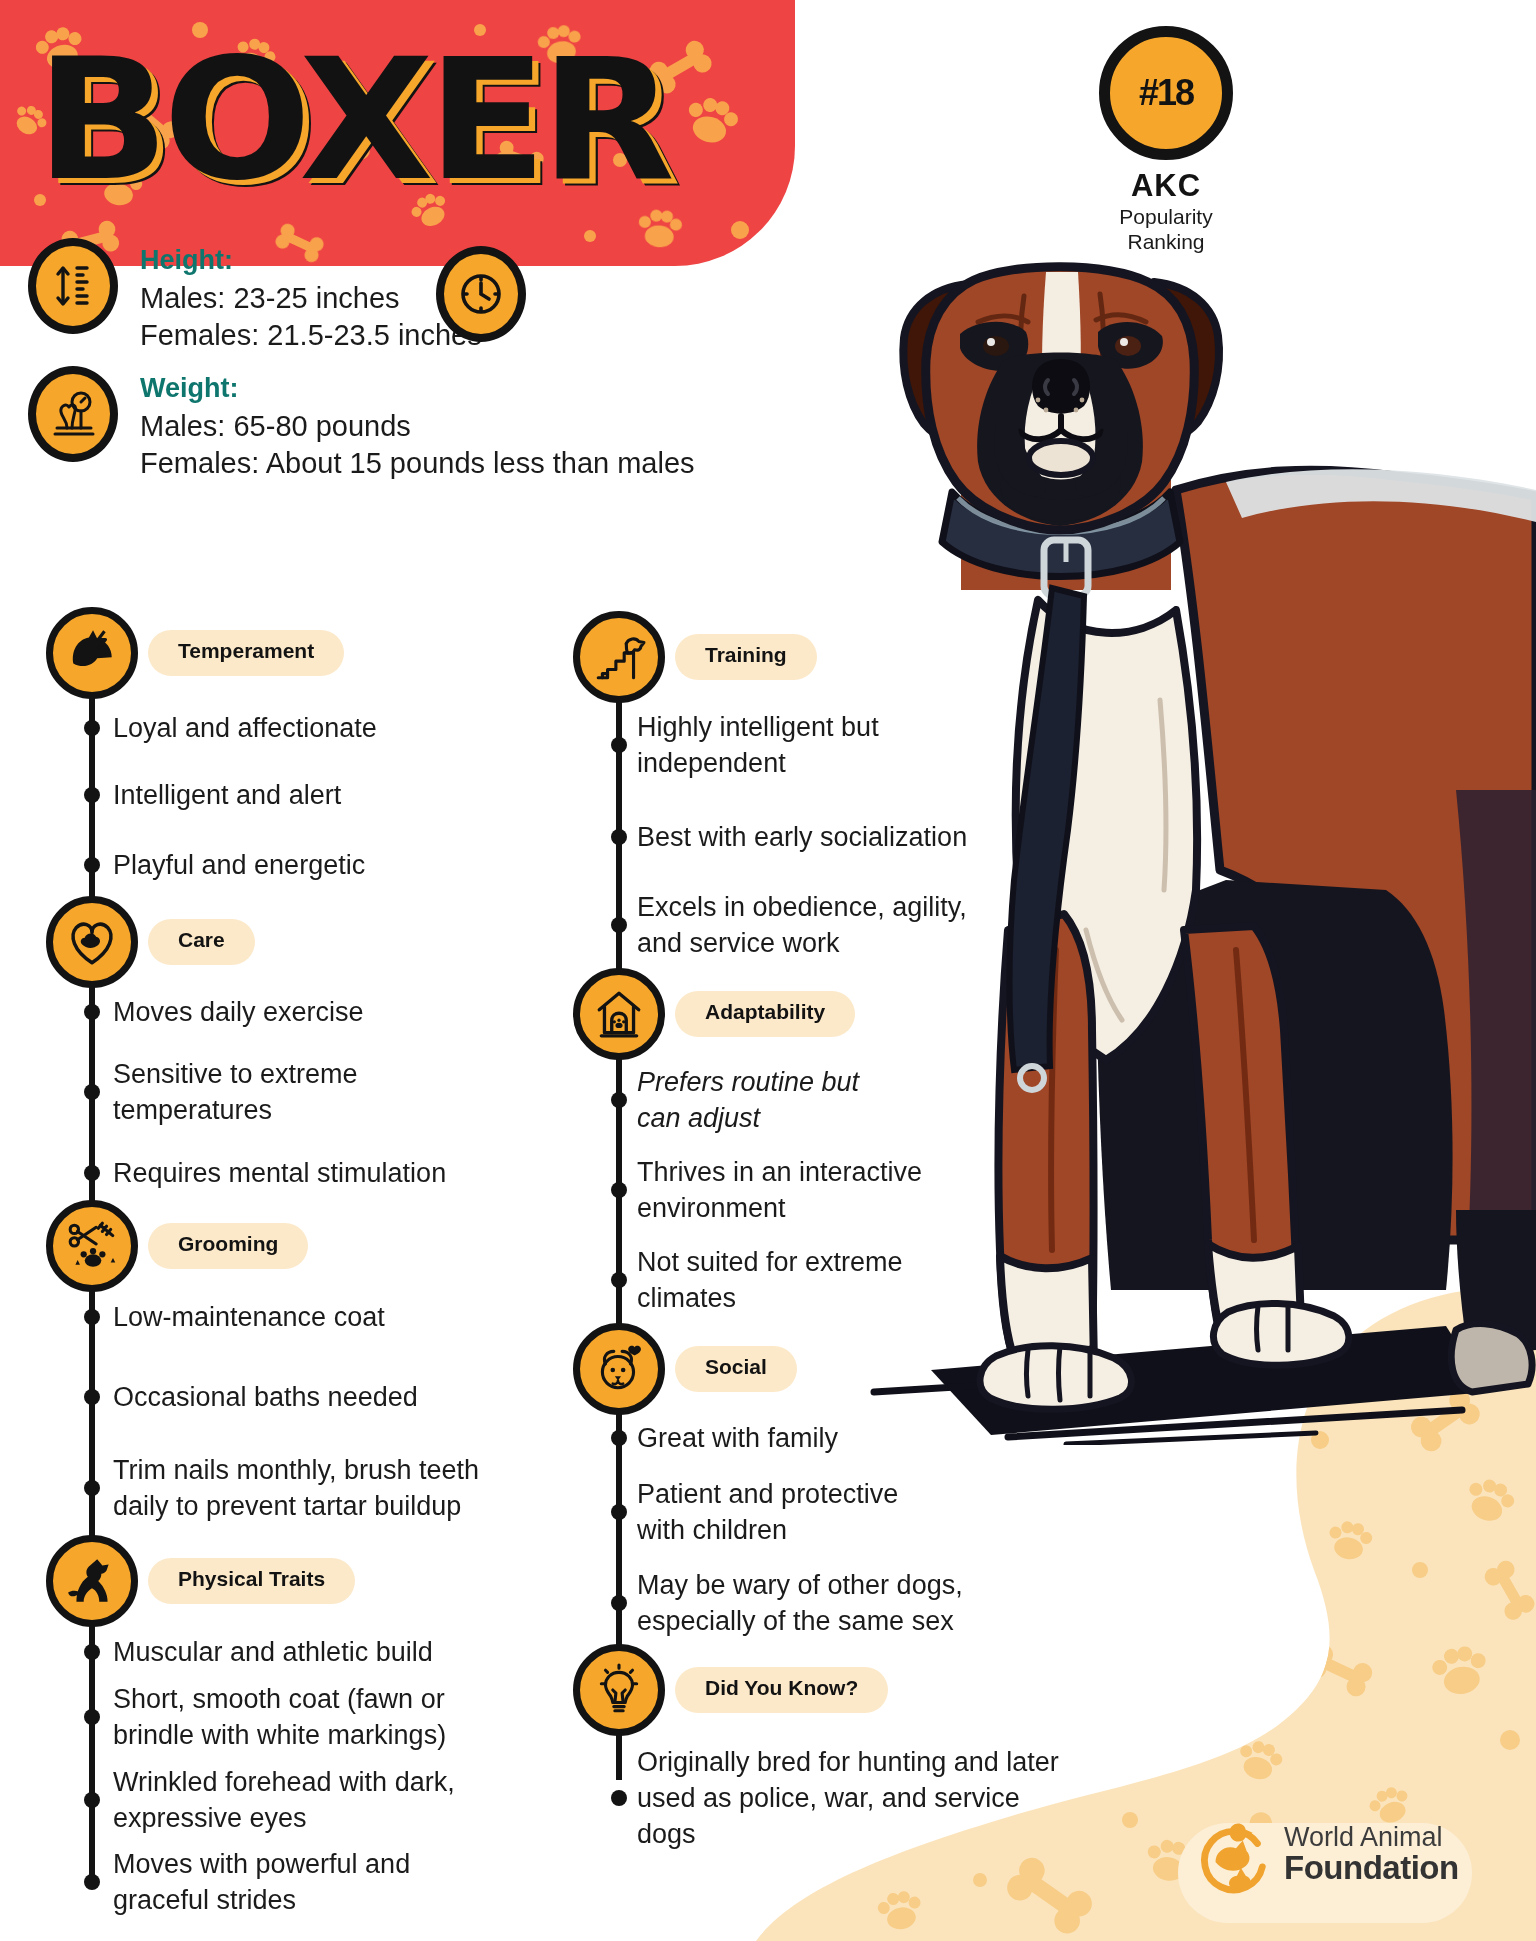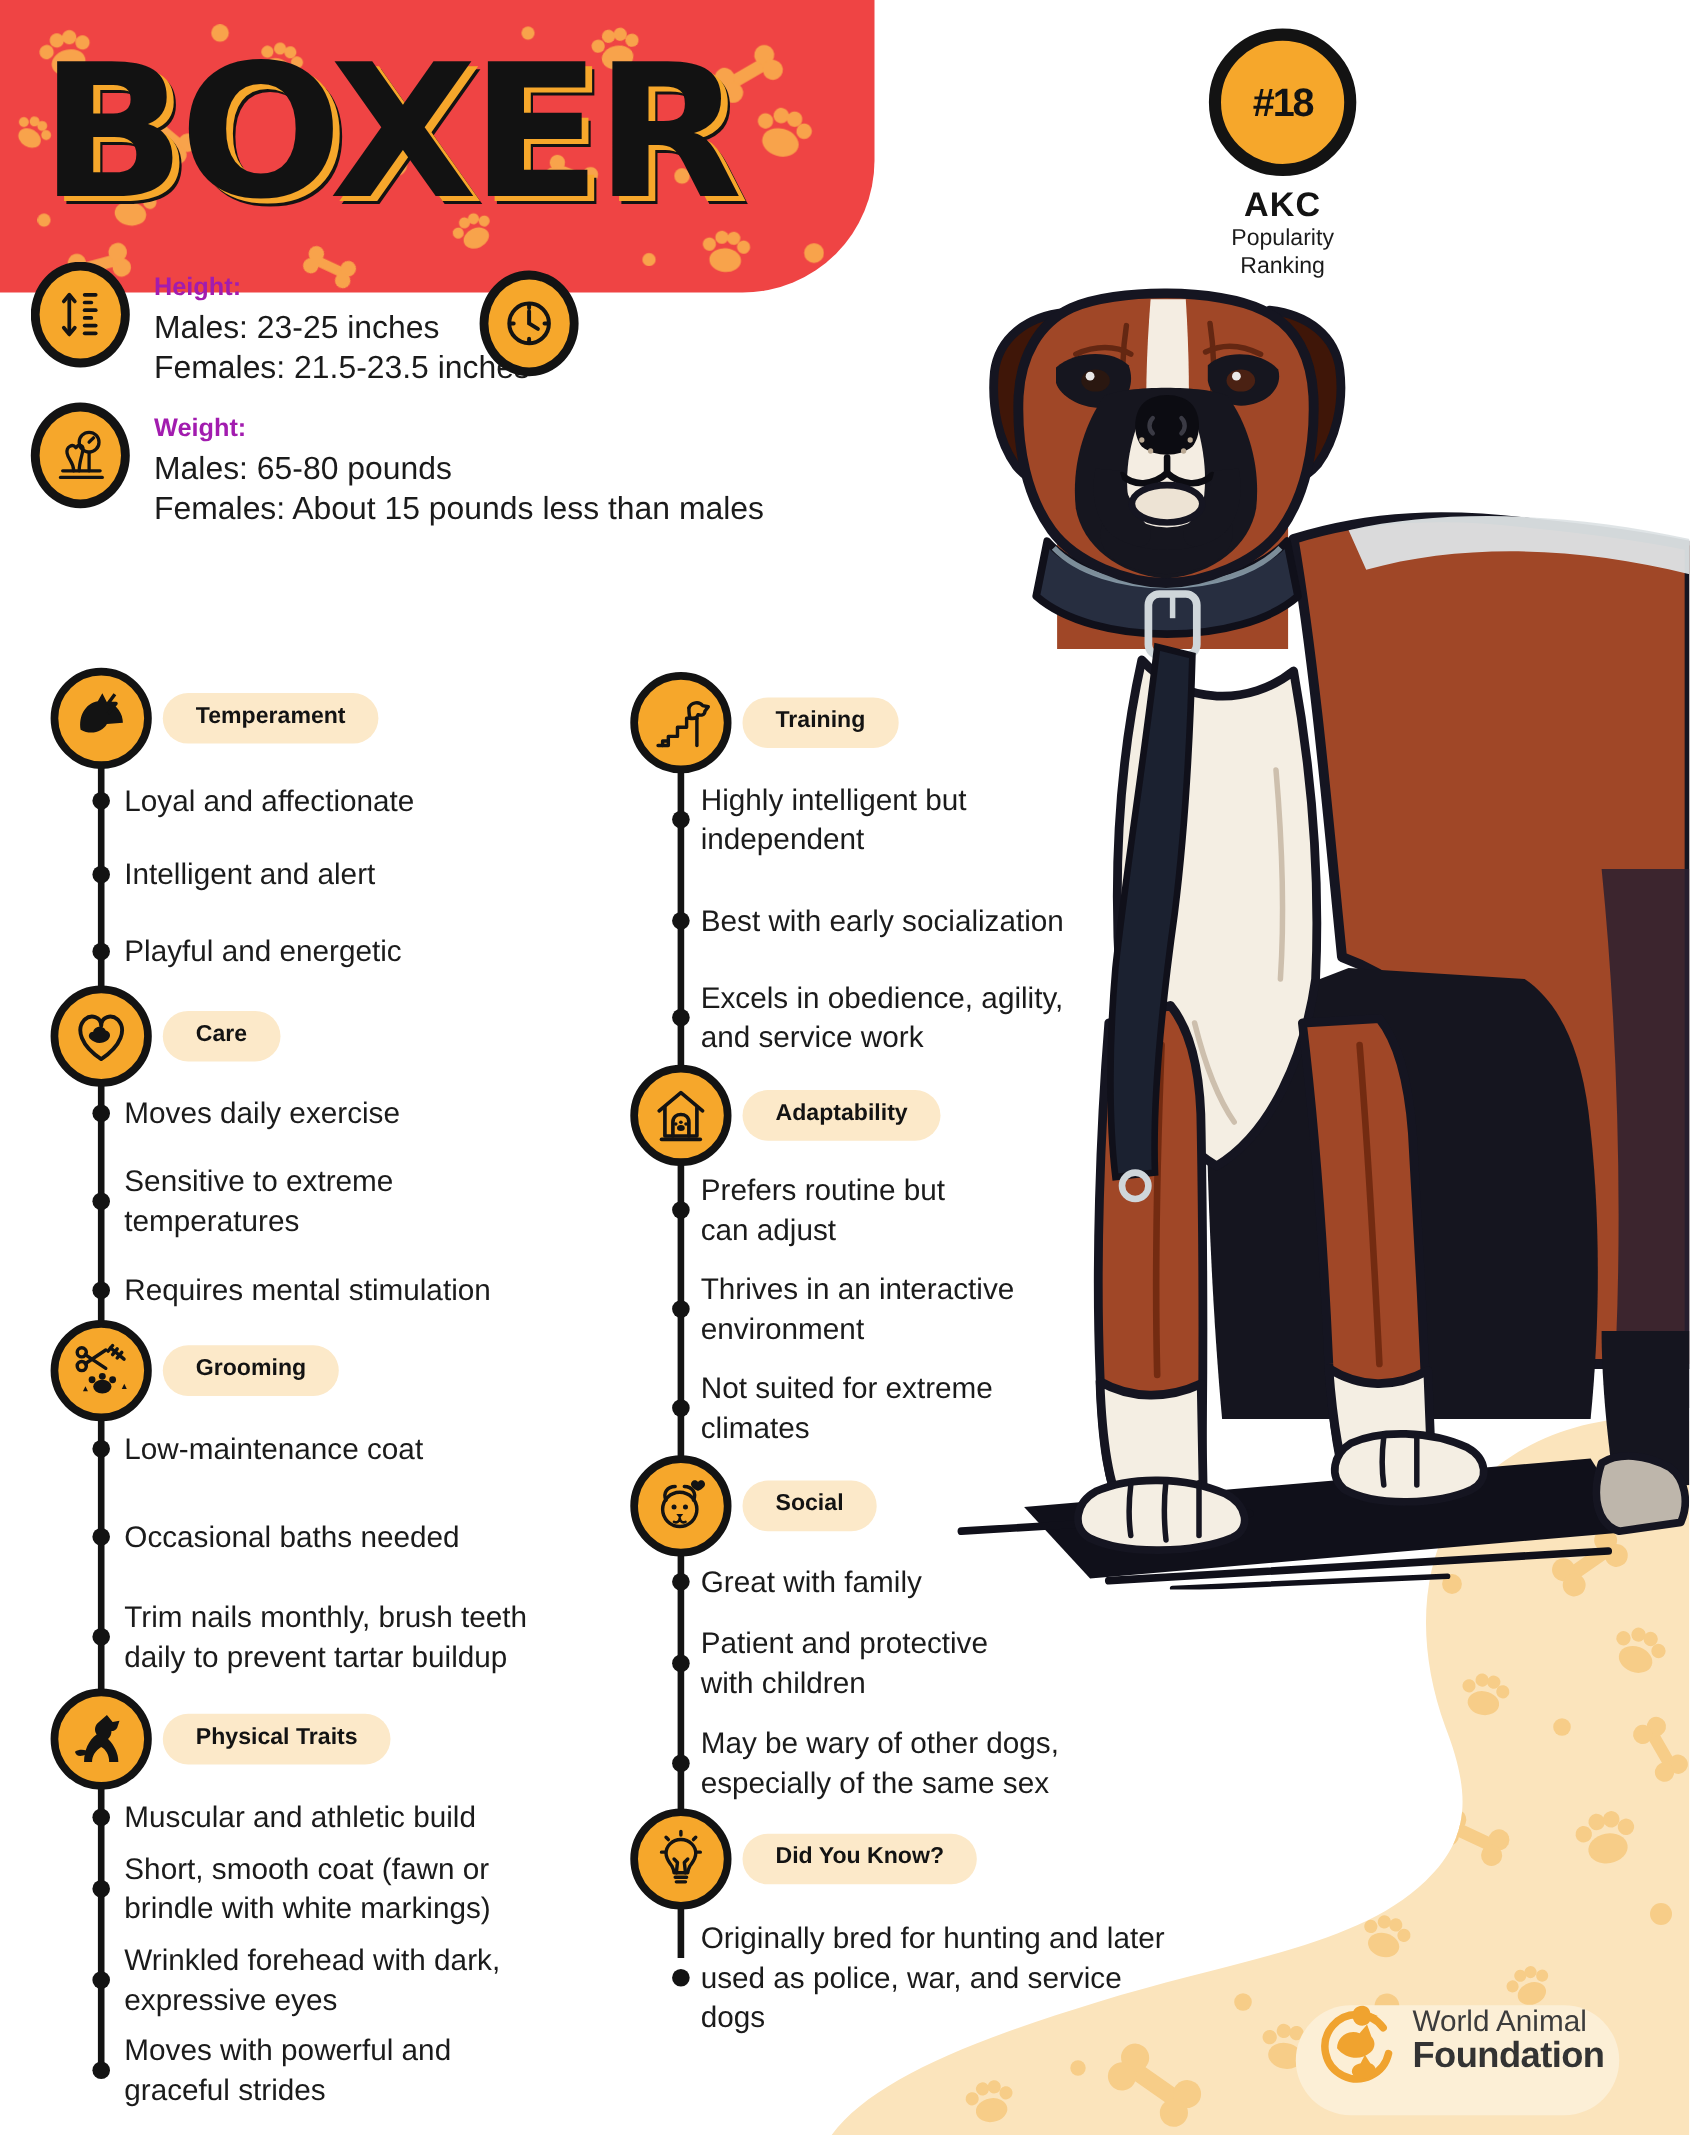--- a/index.html
+++ b/index.html
@@ -22,21 +22,21 @@
   .akc-rank{font-family:Liberation Sans, sans-serif;font-weight:900;font-size:36px;color:#131313;letter-spacing:-2px;}
   .akc-org{margin-top:8px;font-weight:800;font-size:31px;color:#131313;letter-spacing:1px;}
   .akc-sub{font-size:21px;line-height:1.2;color:#1b1b1b;}
 
   
   .stat{position:absolute;display:flex;z-index:3;}
   .stat-icon{flex:0 0 auto;width:90px;height:96px;border-radius:50%;background:#F6A72B;
     border:8px solid #131313;box-sizing:border-box;display:flex;align-items:center;justify-content:center;}
   .stat-icon svg{width:52px;height:52px;}
   .stat-text{margin-left:22px;padding-top:2px;}
-  .stat-title{font-weight:800;font-size:23px;line-height:40px;color:#a21caf;}
+  .stat-title{font-weight:800;font-size:27px;line-height:40px;color:#0f766e;}
   .stat-line{font-size:29px;line-height:37px;}
 
   
   .col{position:absolute;z-index:3;}
   .col-left{left:46px;top:605px;width:446px;}
   .col-right{left:573px;top:609px;width:520px;}
   .timeline{position:absolute;left:43px;top:48px;width:6px;background:#131313;z-index:0;}
   .col-left .timeline{height:1230px;}
   .col-right .timeline{height:1123px;}
   .section{position:relative;z-index:1;}
@@ -288,21 +288,21 @@
               <g fill="#131313">
                 <ellipse cx="26" cy="37" rx="3.4" ry="2.6"></ellipse>
                 <circle cx="21.5" cy="33.5" r="1.6"></circle>
                 <circle cx="26" cy="32" r="1.6"></circle>
                 <circle cx="30.5" cy="33.5" r="1.6"></circle>
               </g>
             </svg>
           </div>
           <div class="sec-pill">Adaptability</div>
         </div>
-        <div class="item" style="margin-top: 2px; max-width: 440px;">Prefers routine but
+        <div class="item" style="margin-top: 2px; max-width: 440px; font-style: italic;">Prefers routine but
 can adjust</div>
         <div class="item" style="margin-top: 18px; max-width: 440px;">Thrives in an interactive
 environment</div>
         <div class="item" style="margin-top: 18px; max-width: 440px;">Not suited for extreme
 climates</div>
       </div>
       <div class="section" style="margin-top: 5px;">
         <div class="sec-head">
           <div class="sec-icon">
             <svg viewBox="0 0 52 52">

